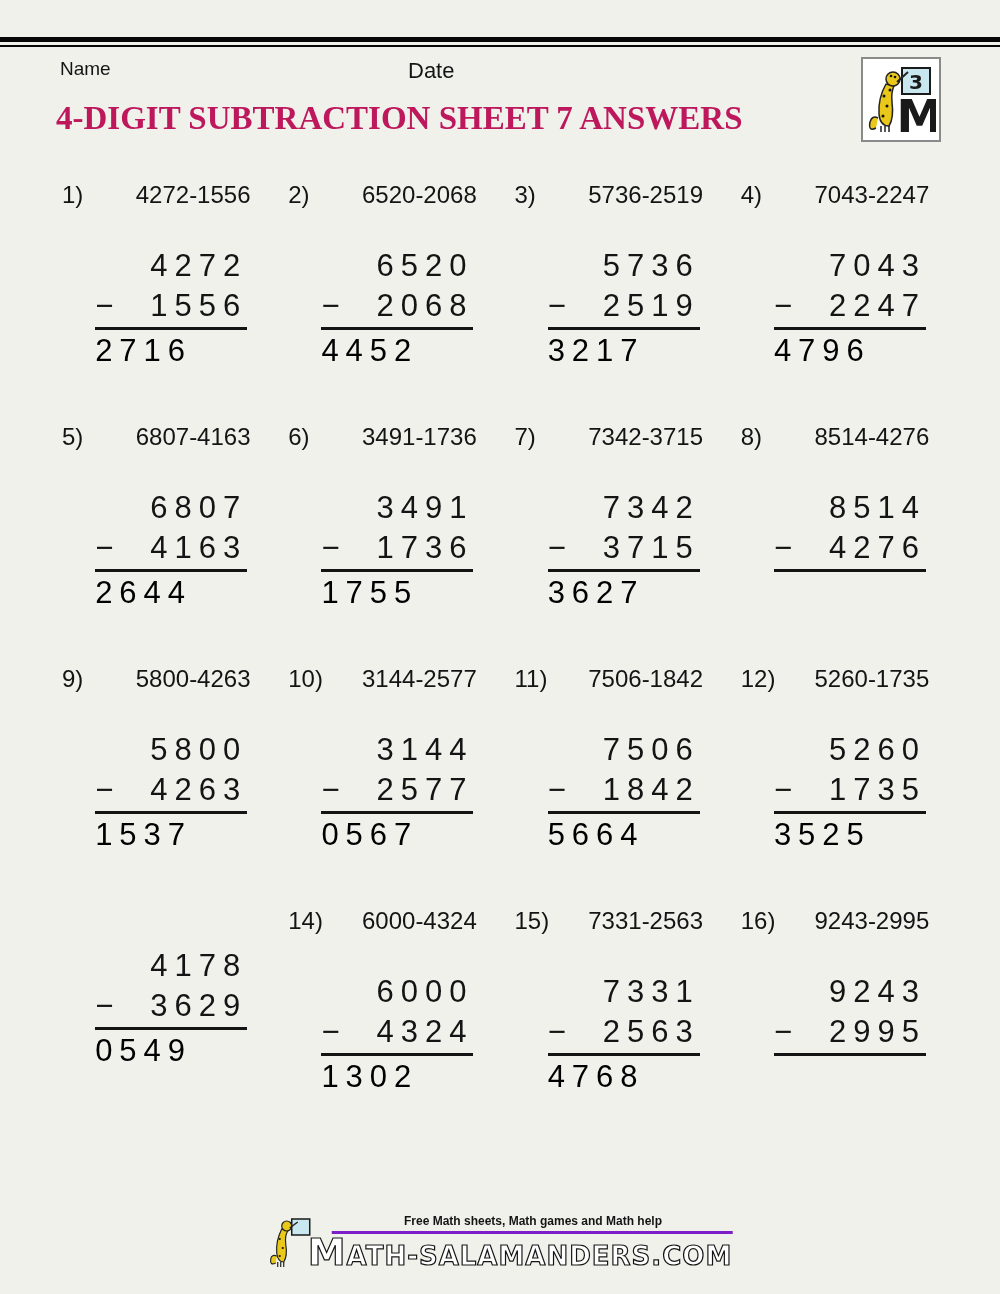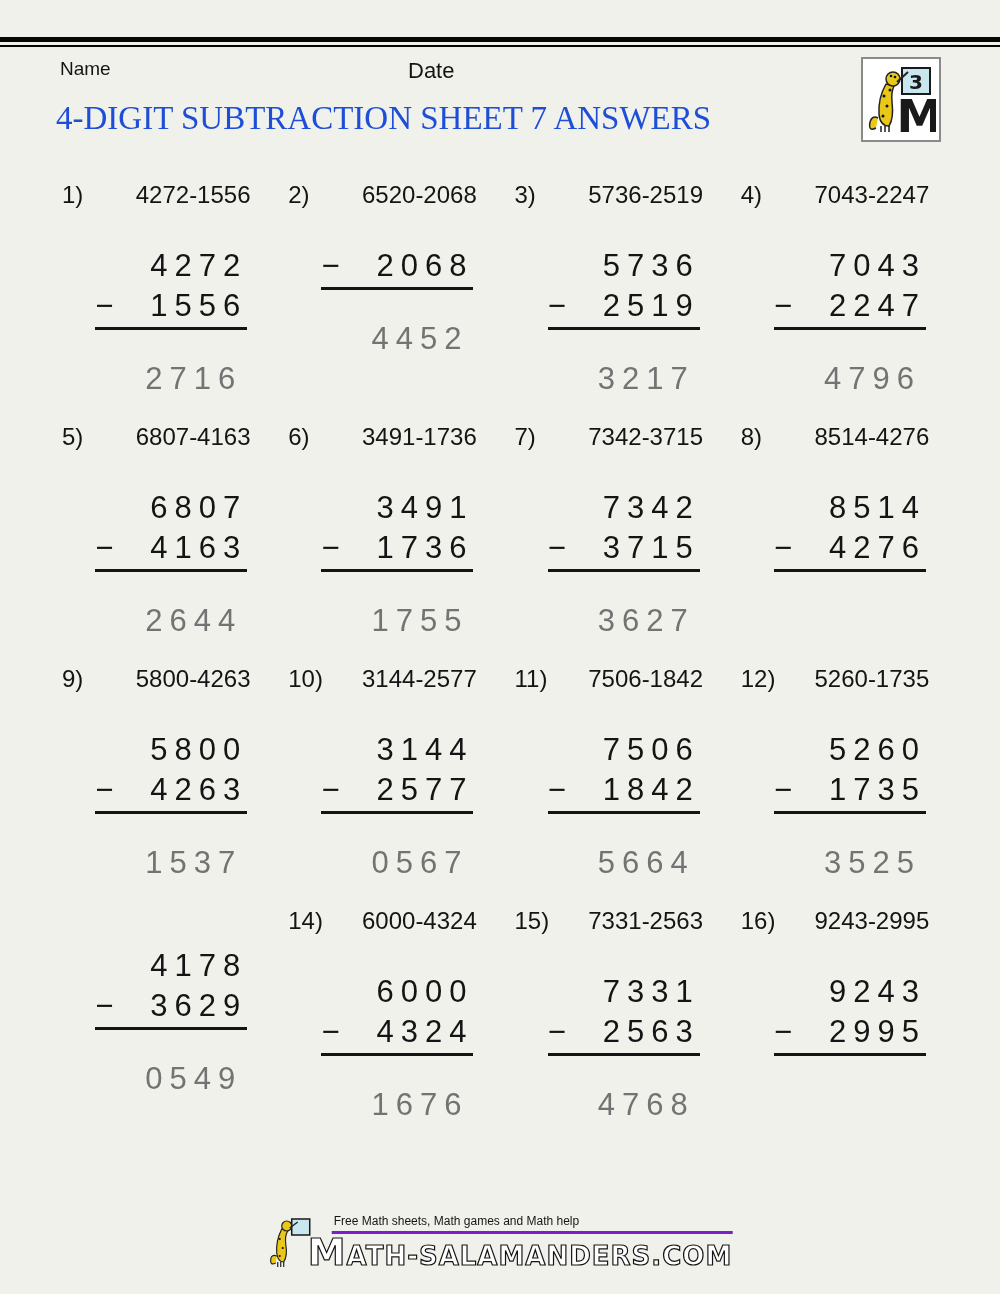--- a/index.html
+++ b/index.html
@@ -14,22 +14,22 @@
   
   .rule-thick { position:absolute; left:0; right:0; top:37px; height:5px; background:#070707; }
   .rule-thin  { position:absolute; left:0; right:0; top:45px; height:2px; background:#070707; }
 
   .name-label { position:absolute; left:60px;  top:58px; font-size:19px; }
   .date-label { position:absolute; left:408px; top:58px; font-size:22px; }
 
   .page-title {
     position:absolute; left:56px; top:100px;
     font-family:"Liberation Serif","DejaVu Serif",serif;
-    font-weight:400; font-size:33px; letter-spacing:0px;
-    color:#1d4ed8; white-space:nowrap;
+    font-weight:700; font-size:33px; letter-spacing:0px;
+    color:#be185d; white-space:nowrap;
   }
 
   
   .logo-box {
     position:absolute; left:861px; top:57px; width:80px; height:85px;
     background:#ffffff; border:2px solid #8a8a8a;
     display:flex; align-items:center; justify-content:center;
   }
   .logo-box svg { display:block; }
 
@@ -42,30 +42,30 @@
   .pnum  { min-width:44px; padding-left:4px; white-space:nowrap; }
   .pexpr { flex:1; text-align:center; white-space:nowrap; }
 
   .pblock { width:152px; margin:38px auto 0; }
   .digits { font-size:31px; letter-spacing:7px; white-space:nowrap; }
   .minuend   { text-align:right; line-height:40px; }
   .subrow    { display:flex; justify-content:space-between; align-items:baseline; line-height:40px; }
   .minus     { font-size:31px; letter-spacing:0; }
   .subtrahend{ text-align:center; }
   .rule      { border-top:3px solid #141414; margin-top:1px; }
-  .answer    { text-align:right; line-height:42px; color:#737373; padding-right:5px;margin-top:28px; }
+  .answer    { text-align:left; line-height:42px; color:#000000; padding-right:5px; }
 
   
   .footer {
     position:absolute; top:1214px; left:50%; transform:translateX(-50%);
     display:flex; align-items:flex-end;
   }
   .footer-sal { margin-right:-6px; margin-bottom:2px; }
   .footer-col { display:flex; flex-direction:column; }
-  .tagline { font-size:12px; font-weight:400; color:#141414; padding-left:26px; white-space:nowrap; }
+  .tagline { font-size:12px; font-weight:700; color:#141414; padding-left:26px; white-space:nowrap;text-align:center; }
   .purple-rule { height:3px; background:#7d1fc8; margin:3px 0 1px 24px; }
   .site {
     font-family:"DejaVu Sans","Liberation Sans",sans-serif;
     font-weight:700; font-size:26px; letter-spacing:1px;
     color:#141414; white-space:nowrap; line-height:34px;
   }
   @supports (-webkit-text-stroke: 1px black) {
     .site { color:#ffffff; -webkit-text-stroke:1.2px #141414; }
   }
   .site::first-letter { font-size:38px; font-weight:900; }
@@ -124,20 +124,21 @@
       <div class="answer digits">2716</div>
     </div>
   </div>
 
   <div class="cell">
     <div class="phead">
       <span class="pnum">2)</span>
       <span class="pexpr">6520-2068</span>
     </div>
     <div class="pblock">
+      <div class="minuend digits">6520</div>
       <div class="subrow">
         <span class="minus">−</span>
         <span class="subtrahend digits">2068</span>
       </div>
       <div class="rule"></div>
       <div class="answer digits">4452</div>
     </div>
   </div>
 
   <div class="cell">
@@ -316,21 +317,21 @@
       <span class="pnum">14)</span>
       <span class="pexpr">6000-4324</span>
     </div>
     <div class="pblock">
       <div class="minuend digits">6000</div>
       <div class="subrow">
         <span class="minus">−</span>
         <span class="subtrahend digits">4324</span>
       </div>
       <div class="rule"></div>
-      <div class="answer digits">1676</div>
+      <div class="answer digits">1302</div>
     </div>
   </div>
 
   <div class="cell">
     <div class="phead">
       <span class="pnum">15)</span>
       <span class="pexpr">7331-2563</span>
     </div>
     <div class="pblock">
       <div class="minuend digits">7331</div>

